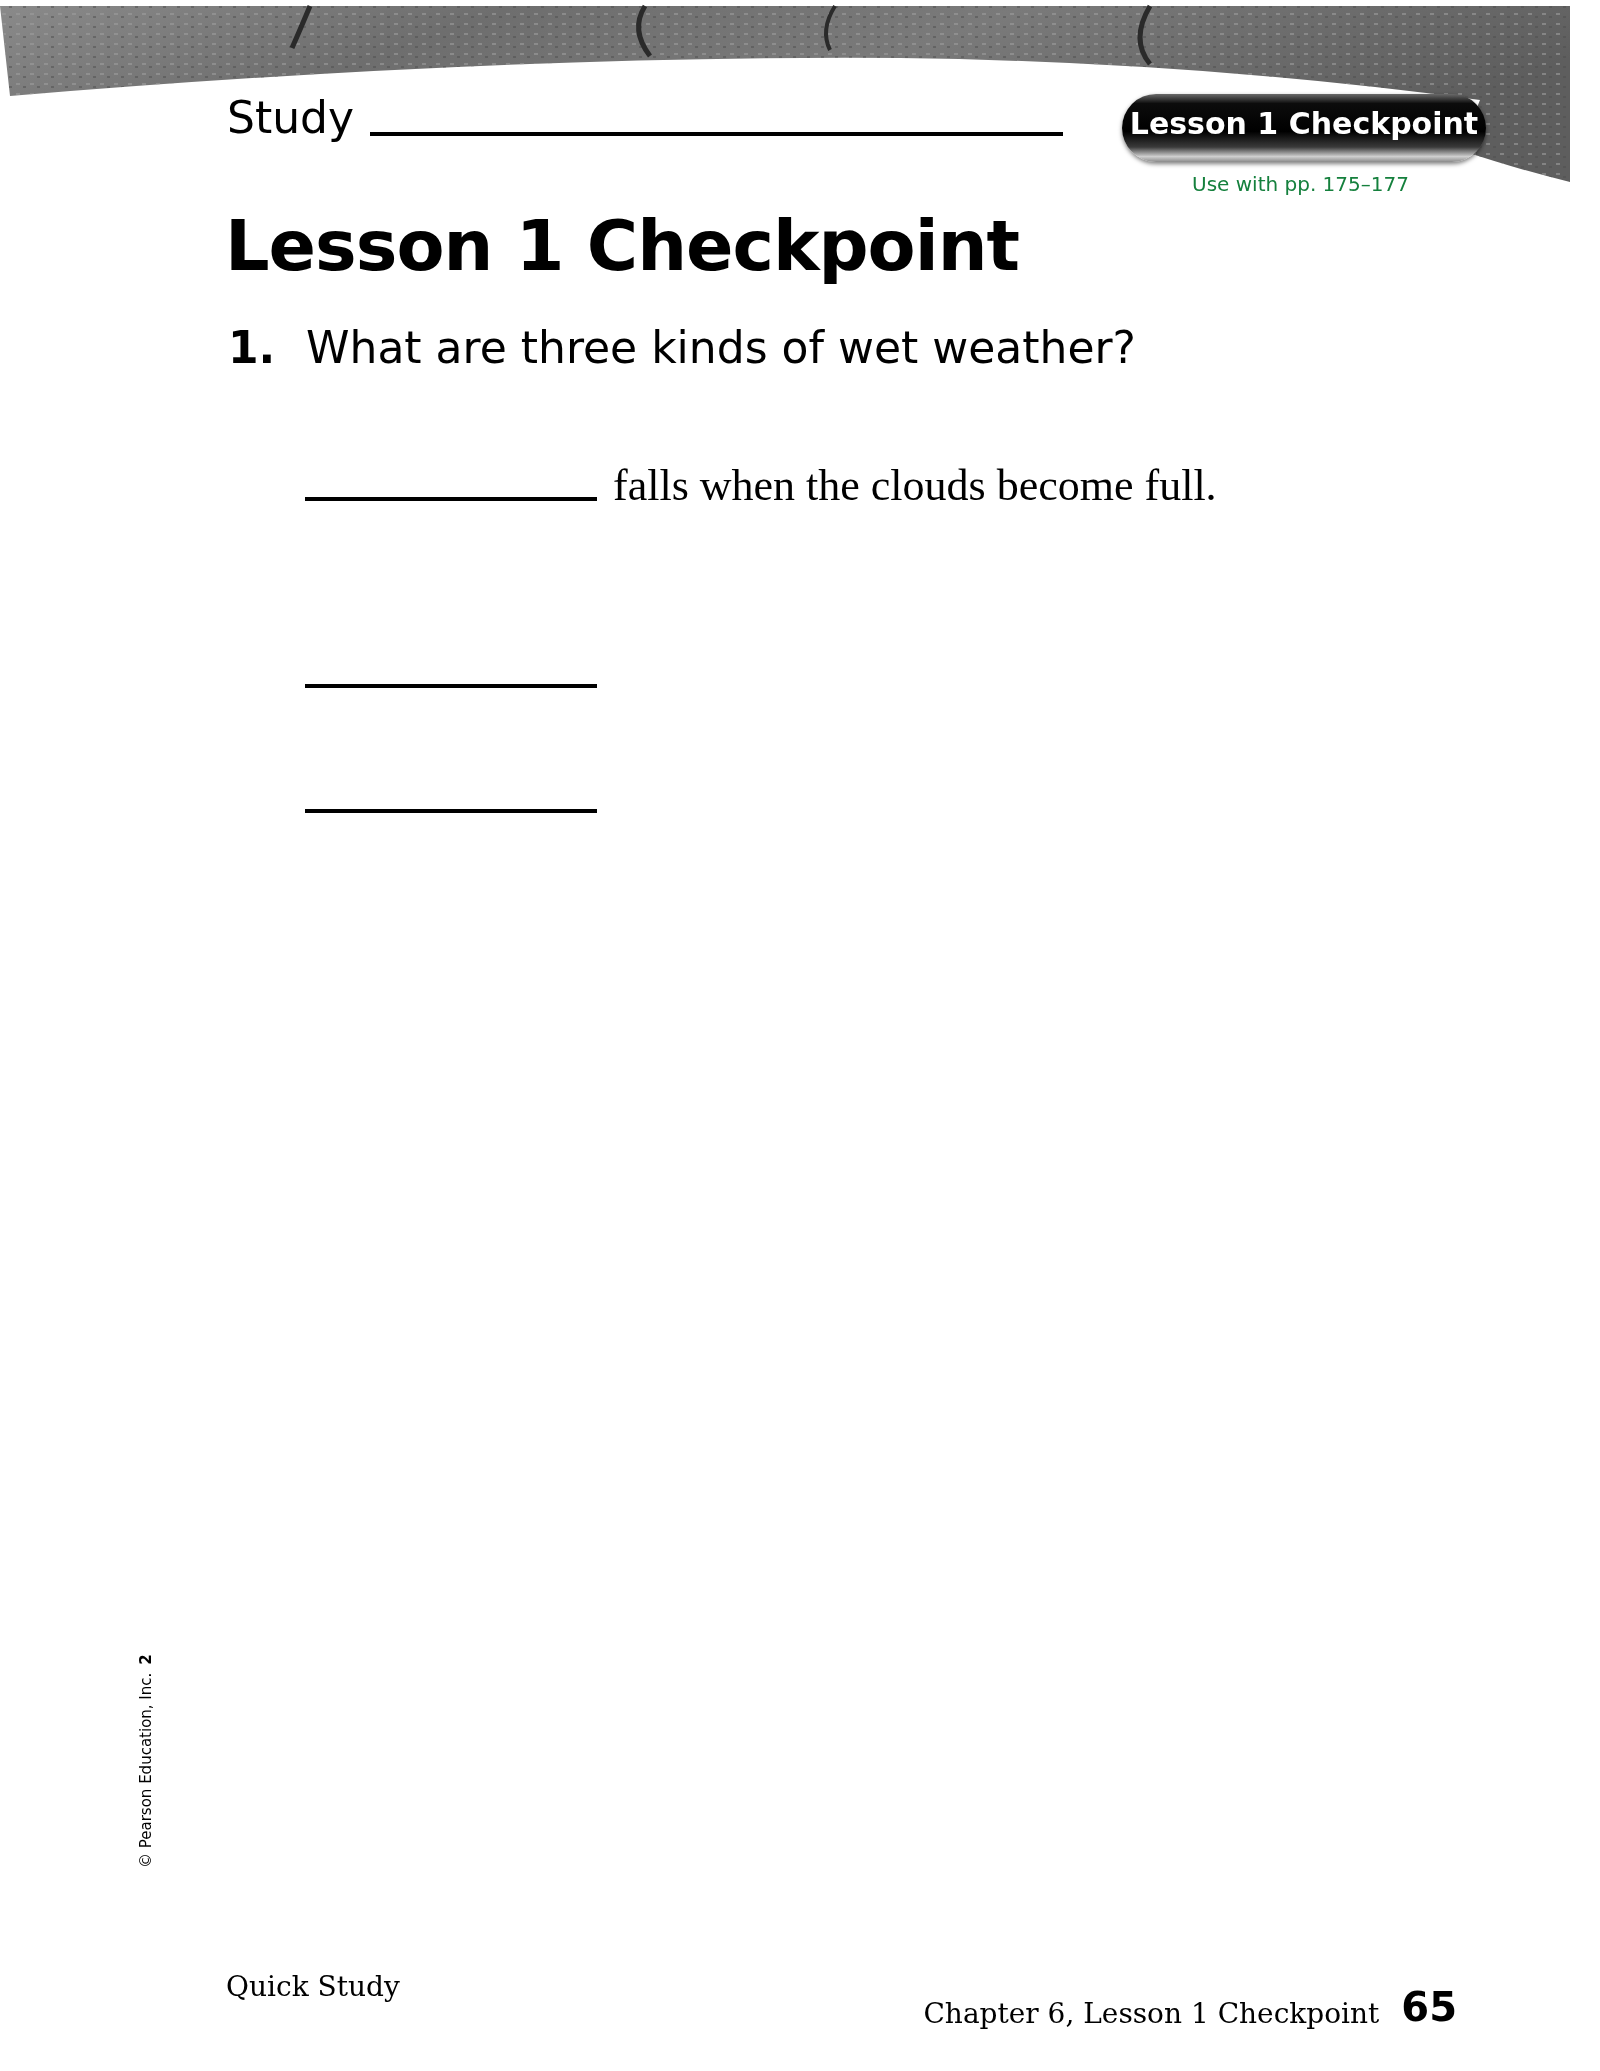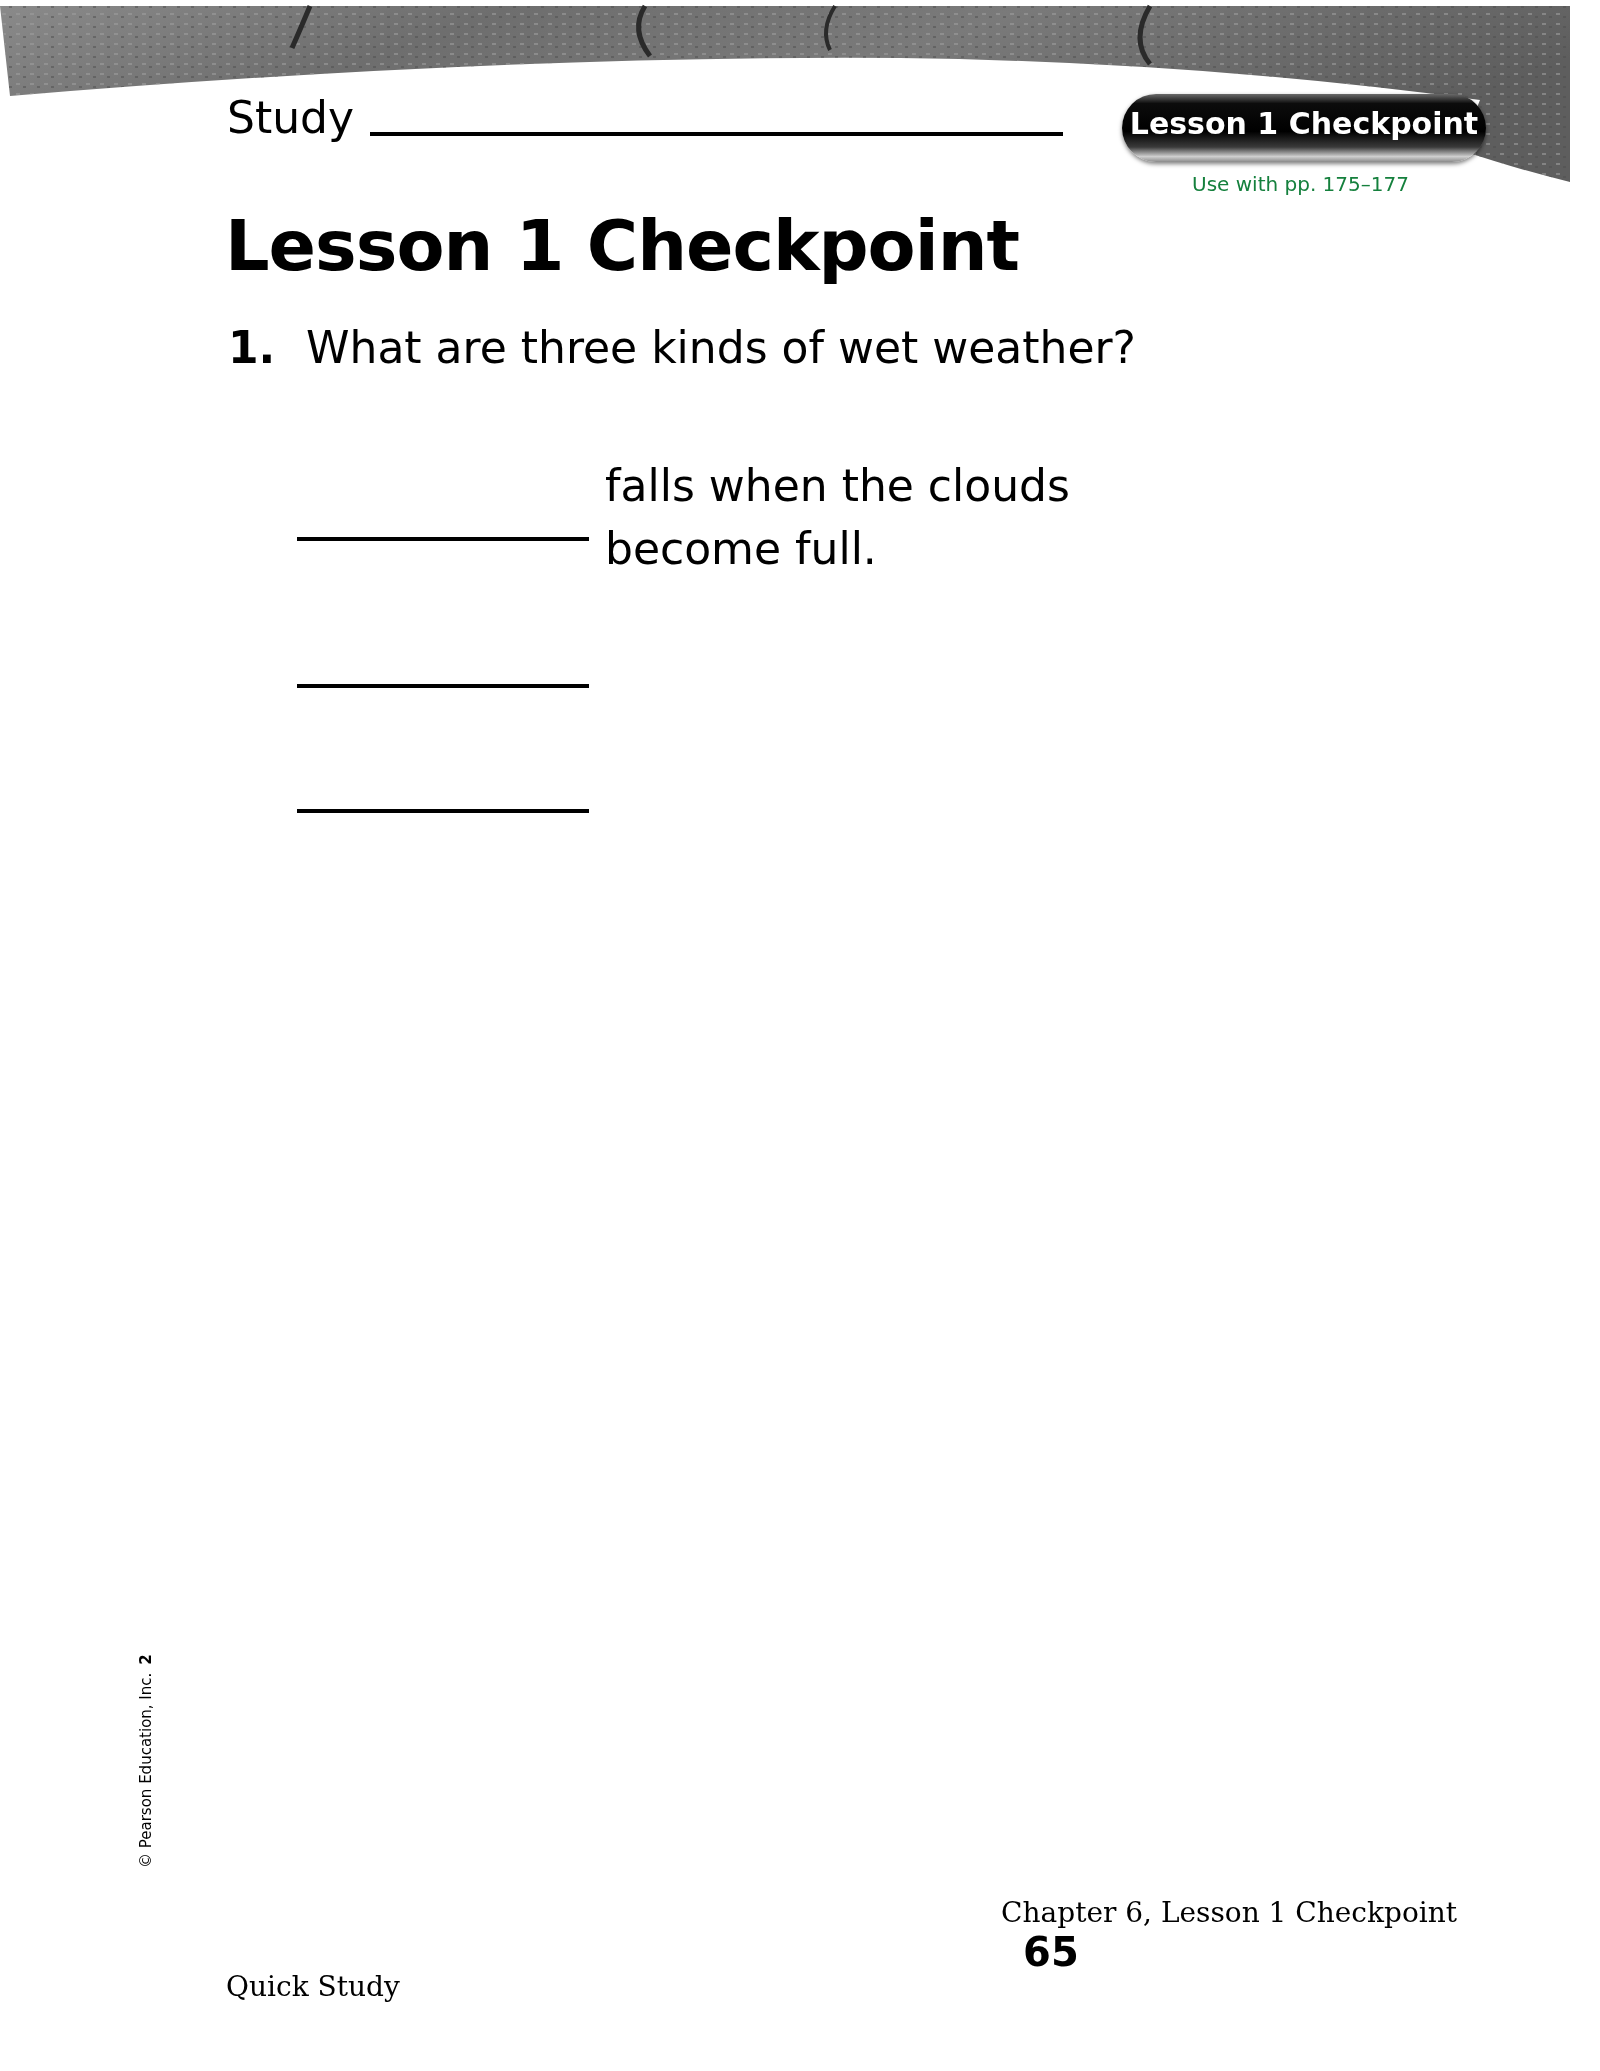--- a/index.html
+++ b/index.html
@@ -27,33 +27,33 @@
 
   
   .title { position: absolute; left: 225px; top: 204px; font-size: 70px; font-weight: bold;
            line-height: 84px; letter-spacing: -1px; margin: 0; }
 
   
   .question { position: absolute; left: 228px; top: 318px; font-size: 44px; line-height: 60px; display: flex; }
   .q-num { font-weight: bold; width: 78px; }
 
   
-  .item { position: absolute; left: 297px; display: flex; align-items: center; }
+  .item { position: absolute; left: 305px; display: flex; align-items: flex-start; font-family: Liberation Serif, serif; }
   .blank { width: 292px; height: 4px; background: #000; margin-right: 16px; }
   .item-text { font-size: 44px; line-height: 63px; width: 640px; }
 
   
   .copyright { position: absolute; left: 137px; top: 1868px; transform-origin: left top;
                transform: rotate(-90deg); font-size: 15px; white-space: nowrap; }
   .copyright .grade { font-weight: bold; margin-left: 8px; }
 
   
   .footer-left { position: absolute; left: 226px; top: 1970px; font-family: "DejaVu Serif", serif;
                  font-size: 28px; }
-  .footer-right { position: absolute; right: 143px; top: 1896px; display: flex; align-items: flex-start; flex-direction: column; }
+  .footer-right { position: absolute; right: 143px; top: 1984px; display: flex; align-items: flex-end; }
   .footer-chapter { font-family: "DejaVu Serif", serif; font-size: 28px; }
   .page-num { font-weight: bold; font-size: 40px; margin-left: 22px; }
 </style>
 </head>
 <body>
 
 <div class="banner">
   <svg width="1600" height="200" viewBox="0 0 1600 200" xmlns="http://www.w3.org/2000/svg">
     <defs>
       <linearGradient id="rock" x1="0" y1="0" x2="1" y2="0.3">

